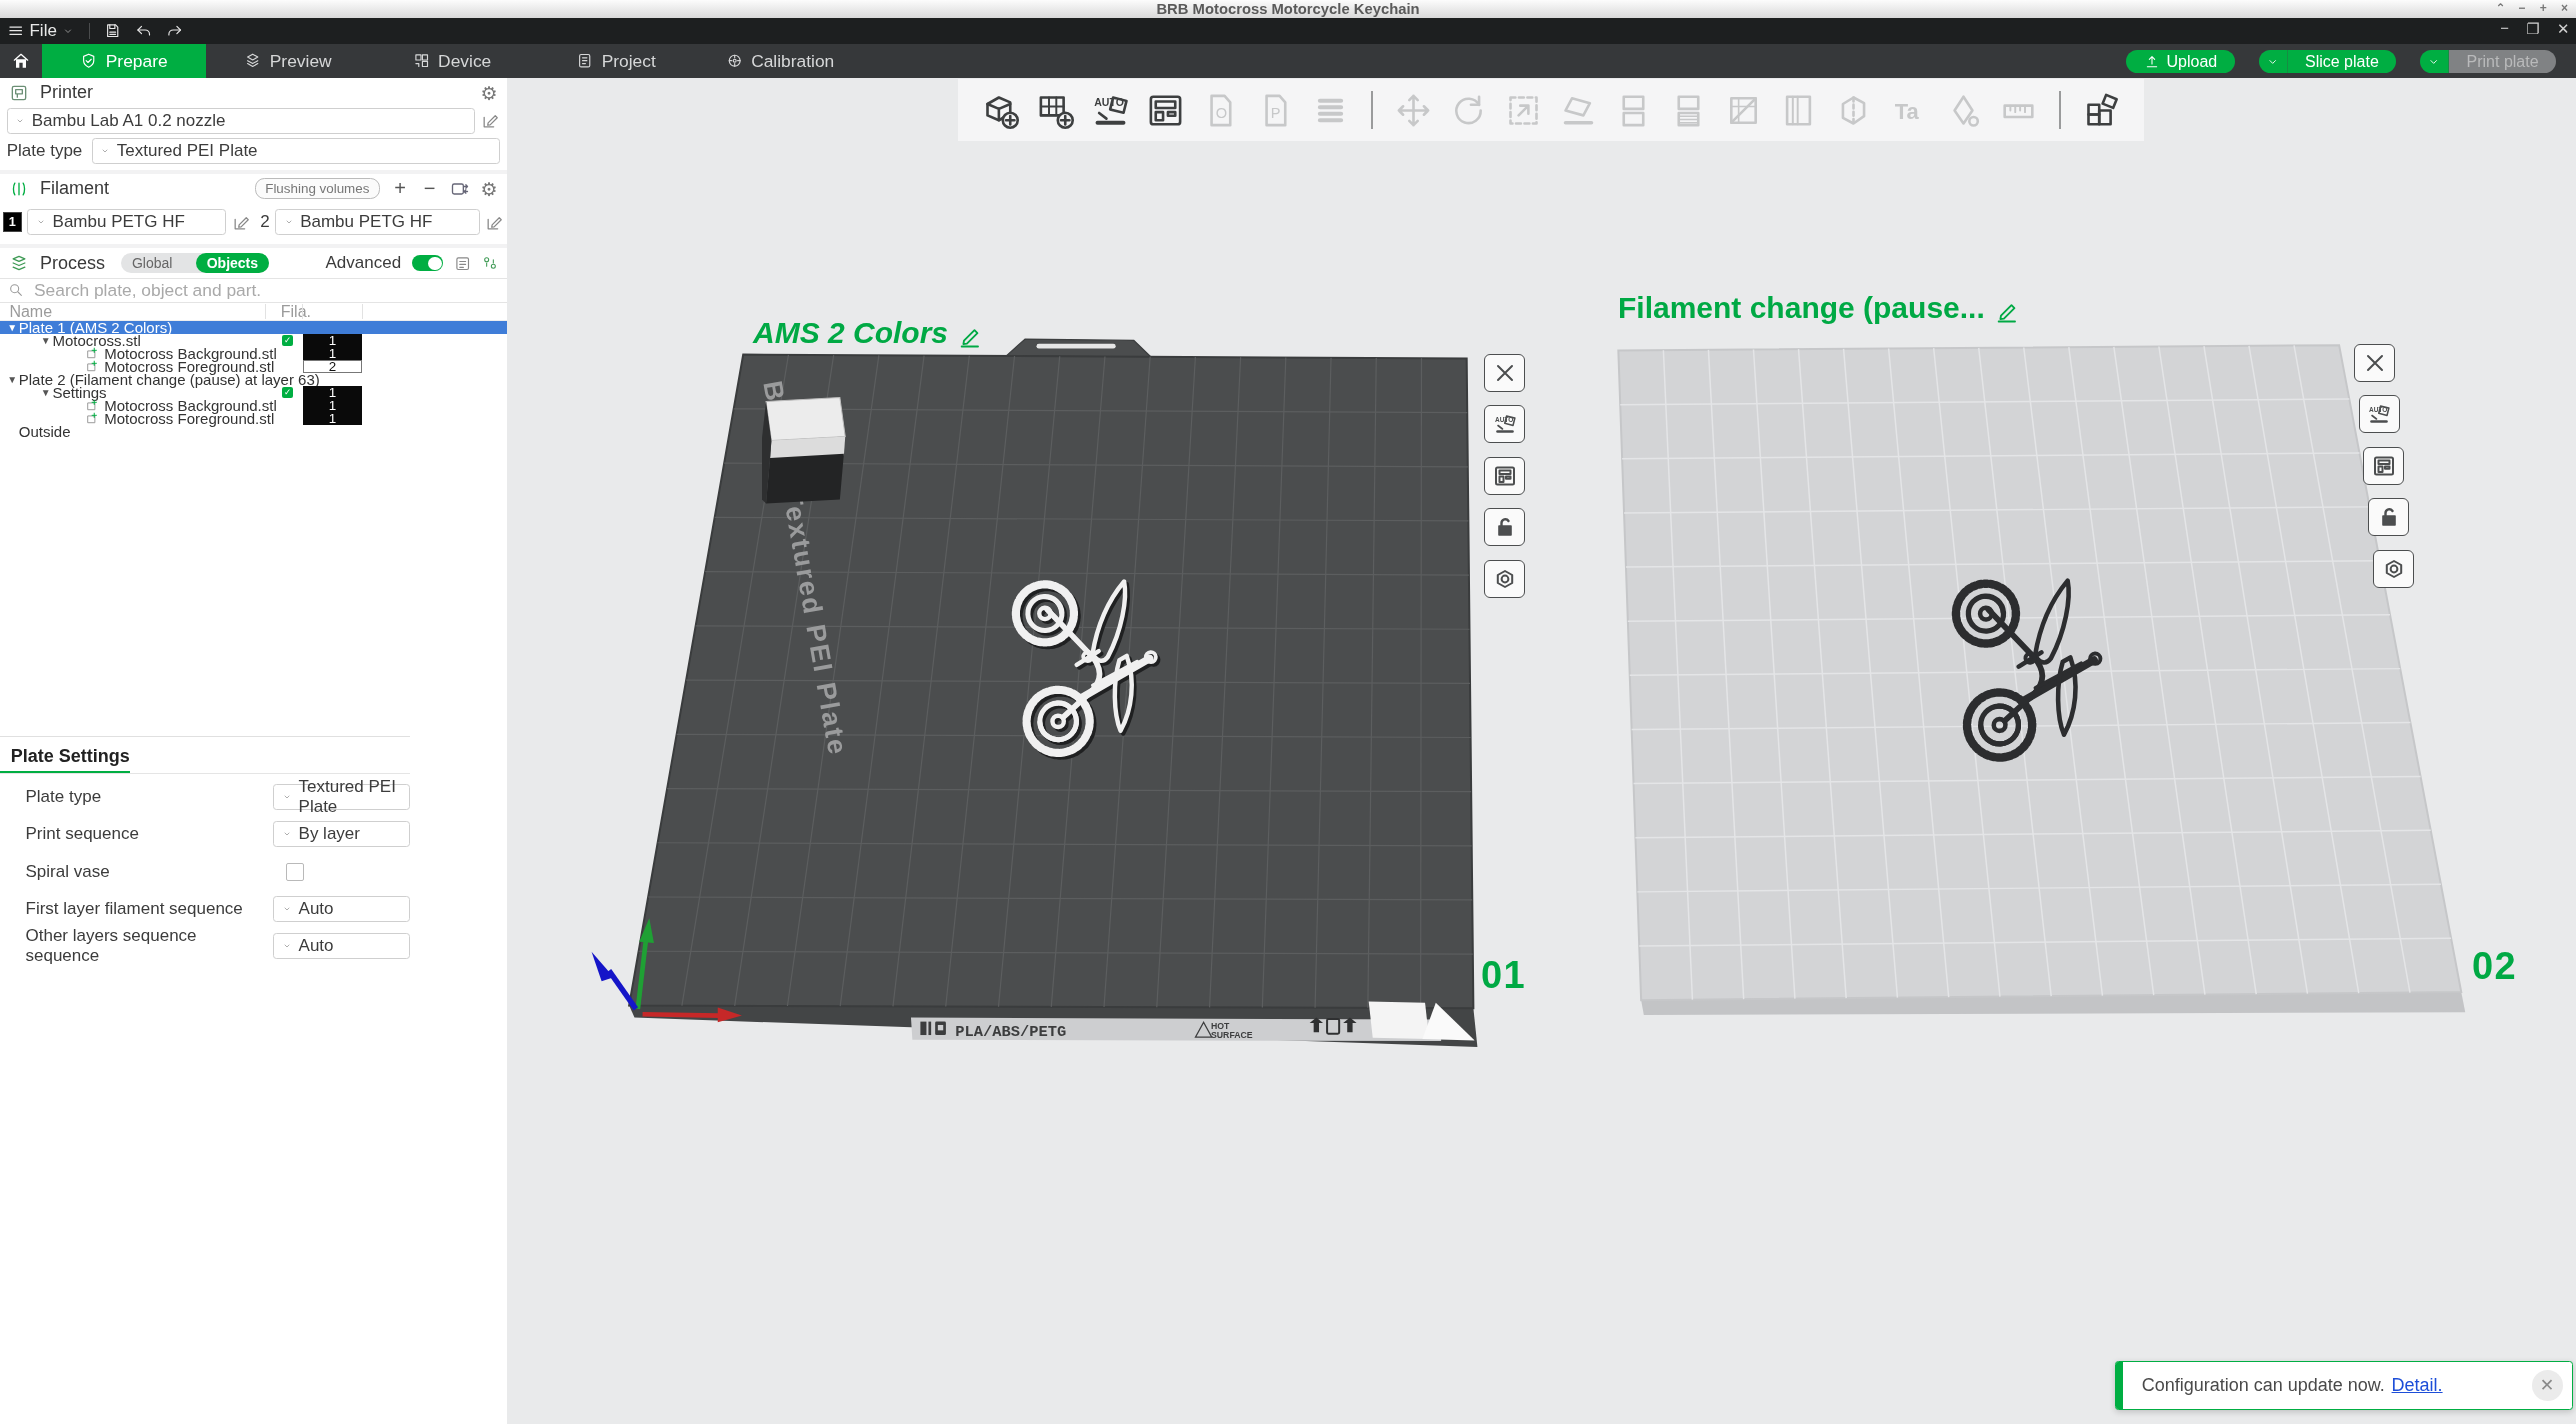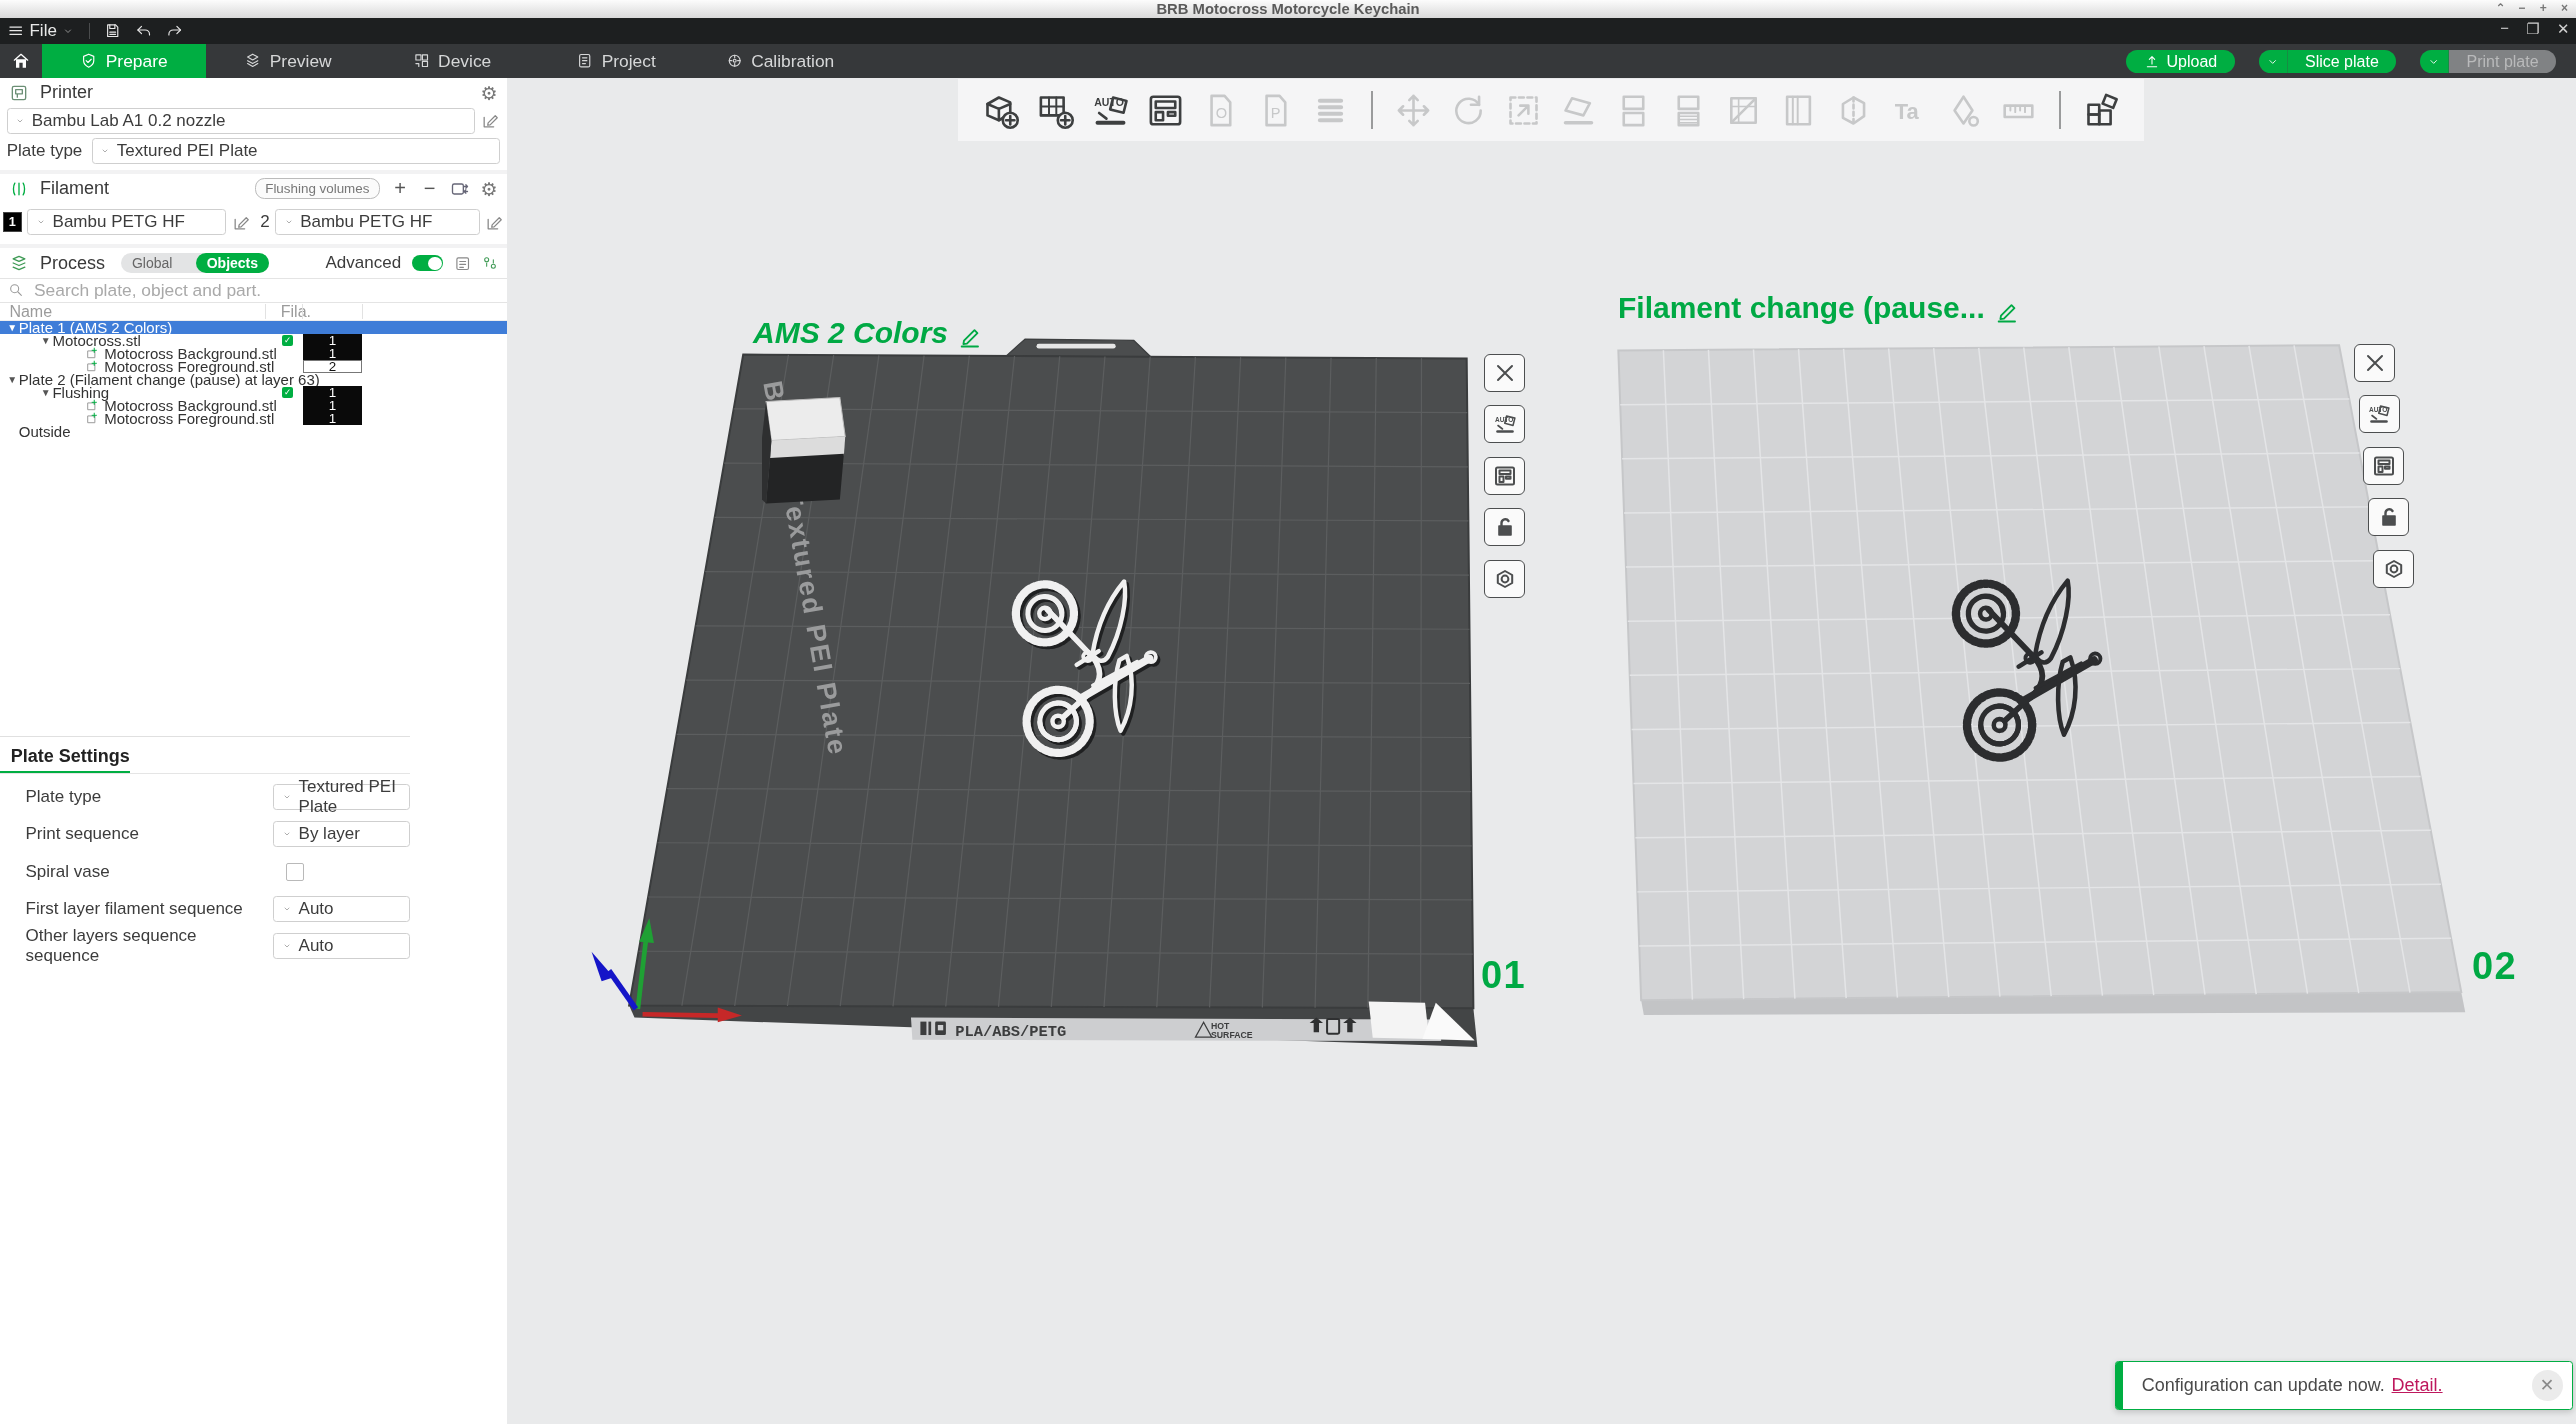--- a/index.html
+++ b/index.html
@@ -100,21 +100,21 @@
   .sidebtns{position:absolute;display:flex;flex-direction:column;gap:13.4px;}
   .sbtn{width:39px;height:36px;background:#fafafa;border:1.7px solid #4c4e4f;border-radius:6px;
         display:flex;align-items:center;justify-content:center;color:#4c4e4f;}
   .sbtn .ico{width:24px;height:24px;}
 
   
   #toast{left:2115px;top:1361px;width:456px;height:47px;background:#fff;border:1.3px solid #00ae42;border-radius:3.4px;
          box-shadow:0 2px 6.7px rgba(0,0,0,.18);display:flex;align-items:center;}
   #toast .bar{width:6.7px;height:100%;background:#00ae42;border-radius:2px 0 0 2px;flex:none;}
   #toast .msg{font-size:18px;color:#4a4a4a;margin-left:19px;}
-  #toast a{color:#be185d;text-decoration:underline;margin-left:6.7px;font-size:18px;}
+  #toast a{color:#1d4ed8;text-decoration:underline;margin-left:6.7px;font-size:18px;}
   #toast .close{margin-left:auto;margin-right:9.4px;width:31px;height:31px;border-radius:50%;background:#ebebeb;
                 color:#8a8a8a;display:flex;align-items:center;justify-content:center;font-size:17.4px;}
 </style>
 </head>
 <body>
 
 <div id="osbar" class="abs">
   <span class="title">BRB Motocross Motorcycle Keychain</span>
 </div>
 <div id="oscontrols">
@@ -451,21 +451,21 @@
         <span class="fila light">2</span>
       </div>
       <div class="trow">
         <span style="width:5.4px;flex:none"></span>
         <span class="expander">▼</span>
         <span style="white-space:nowrap">Plate 2 (Filament change (pause) at layer 63)</span>
       </div>
       <div class="trow">
         <span style="width:39px;flex:none"></span>
         <span class="expander">▼</span>
-        <span style="white-space:nowrap">Flushing</span>
+        <span style="white-space:nowrap">Settings</span>
         <span class="chk">✓</span>
         <span class="fila dark">1</span>
       </div>
       <div class="trow">
         <span style="width:72px;flex:none"></span>
         <span style="width:13.4px;flex:none"></span>
         <span class="partico ico">
           <svg viewBox="0 0 24 24">
             <rect x="5" y="8" width="11" height="11"></rect>
             <path d="M15 3.5v7M11.5 7h7" stroke="#00ae42"></path>

